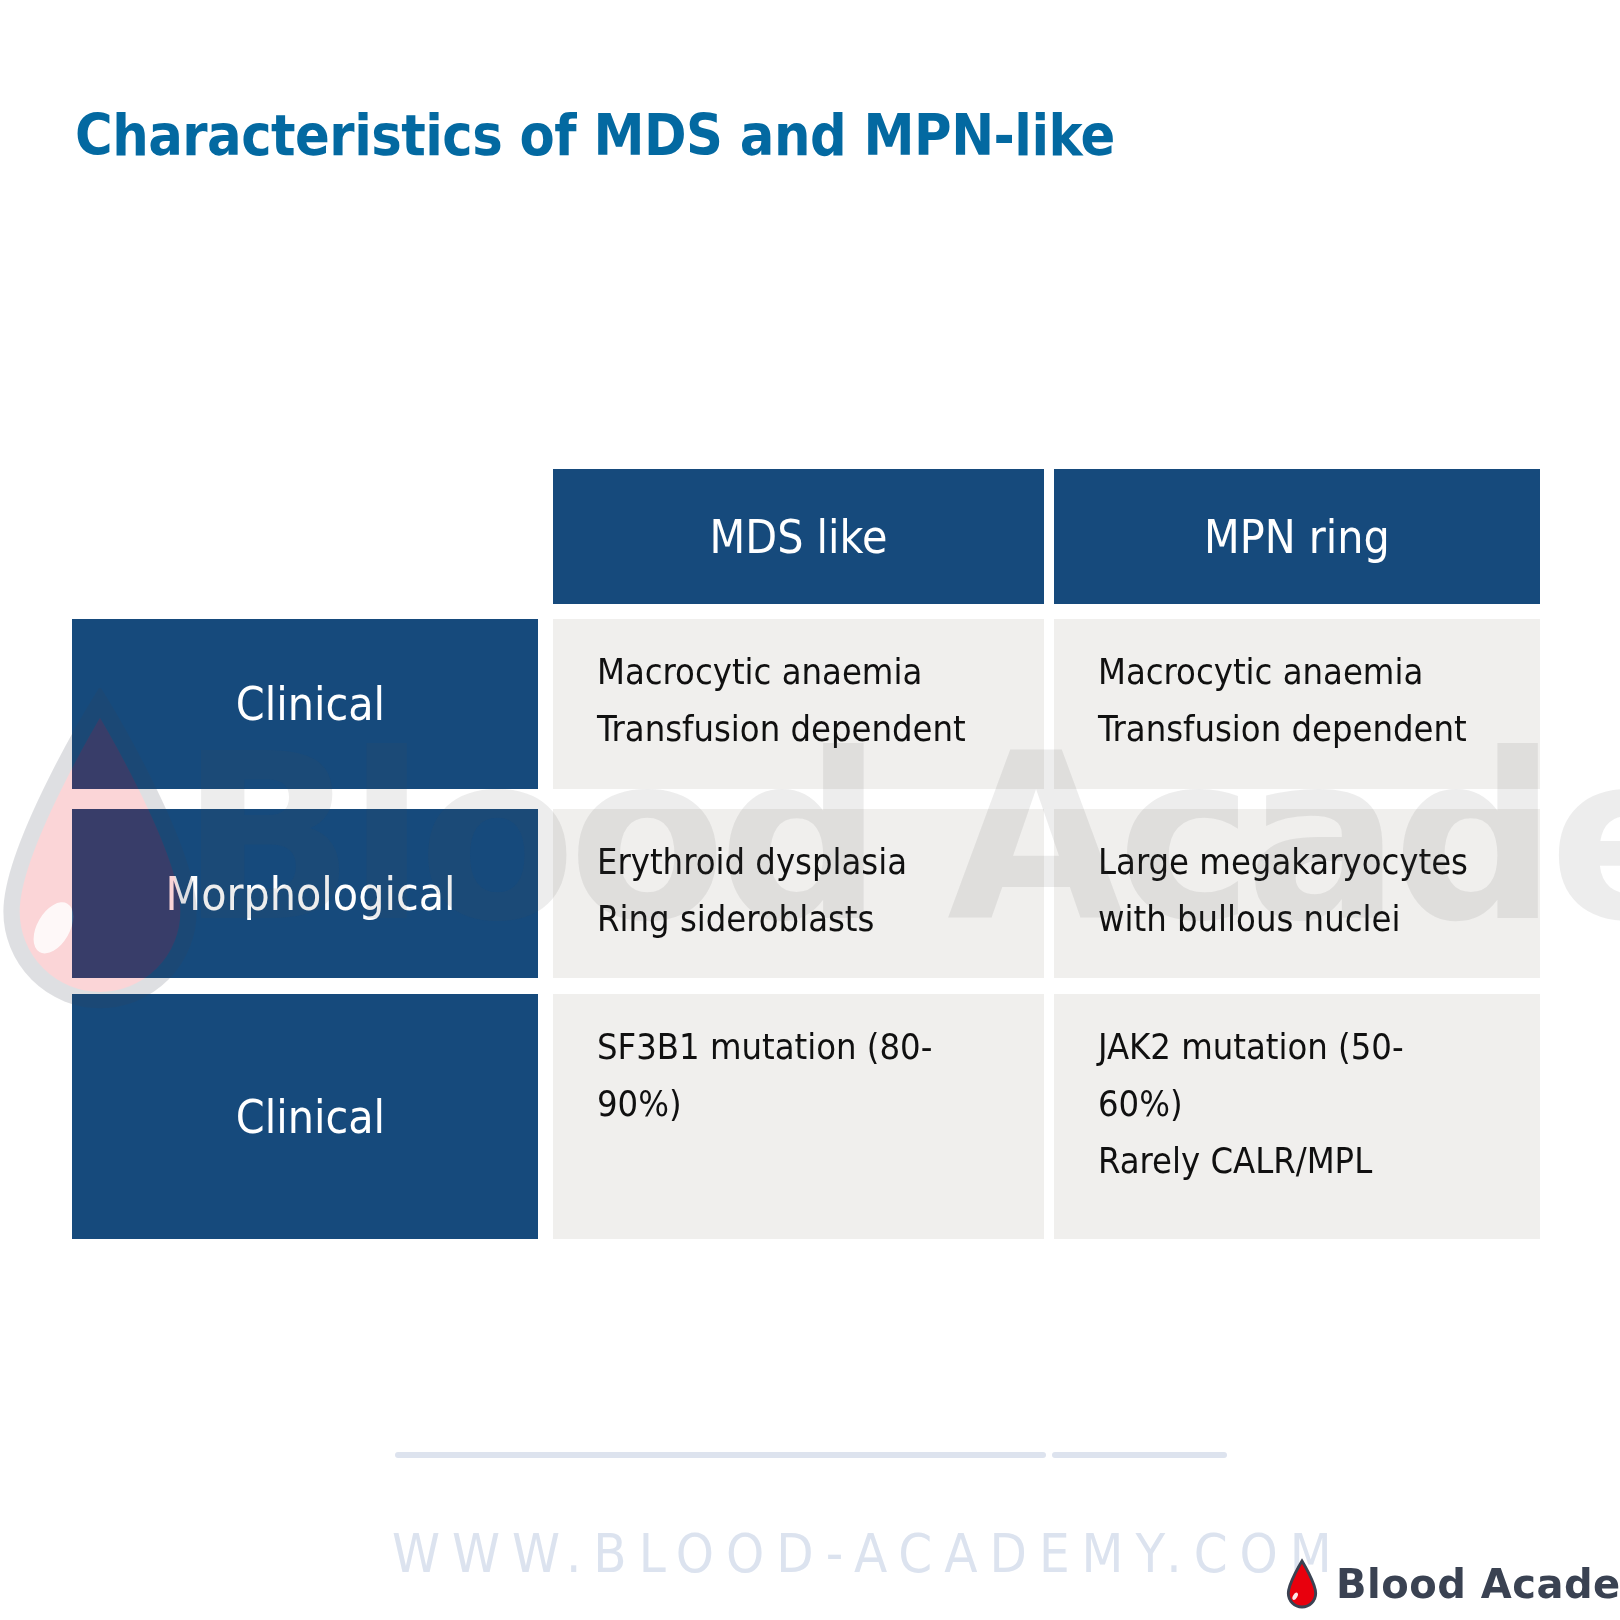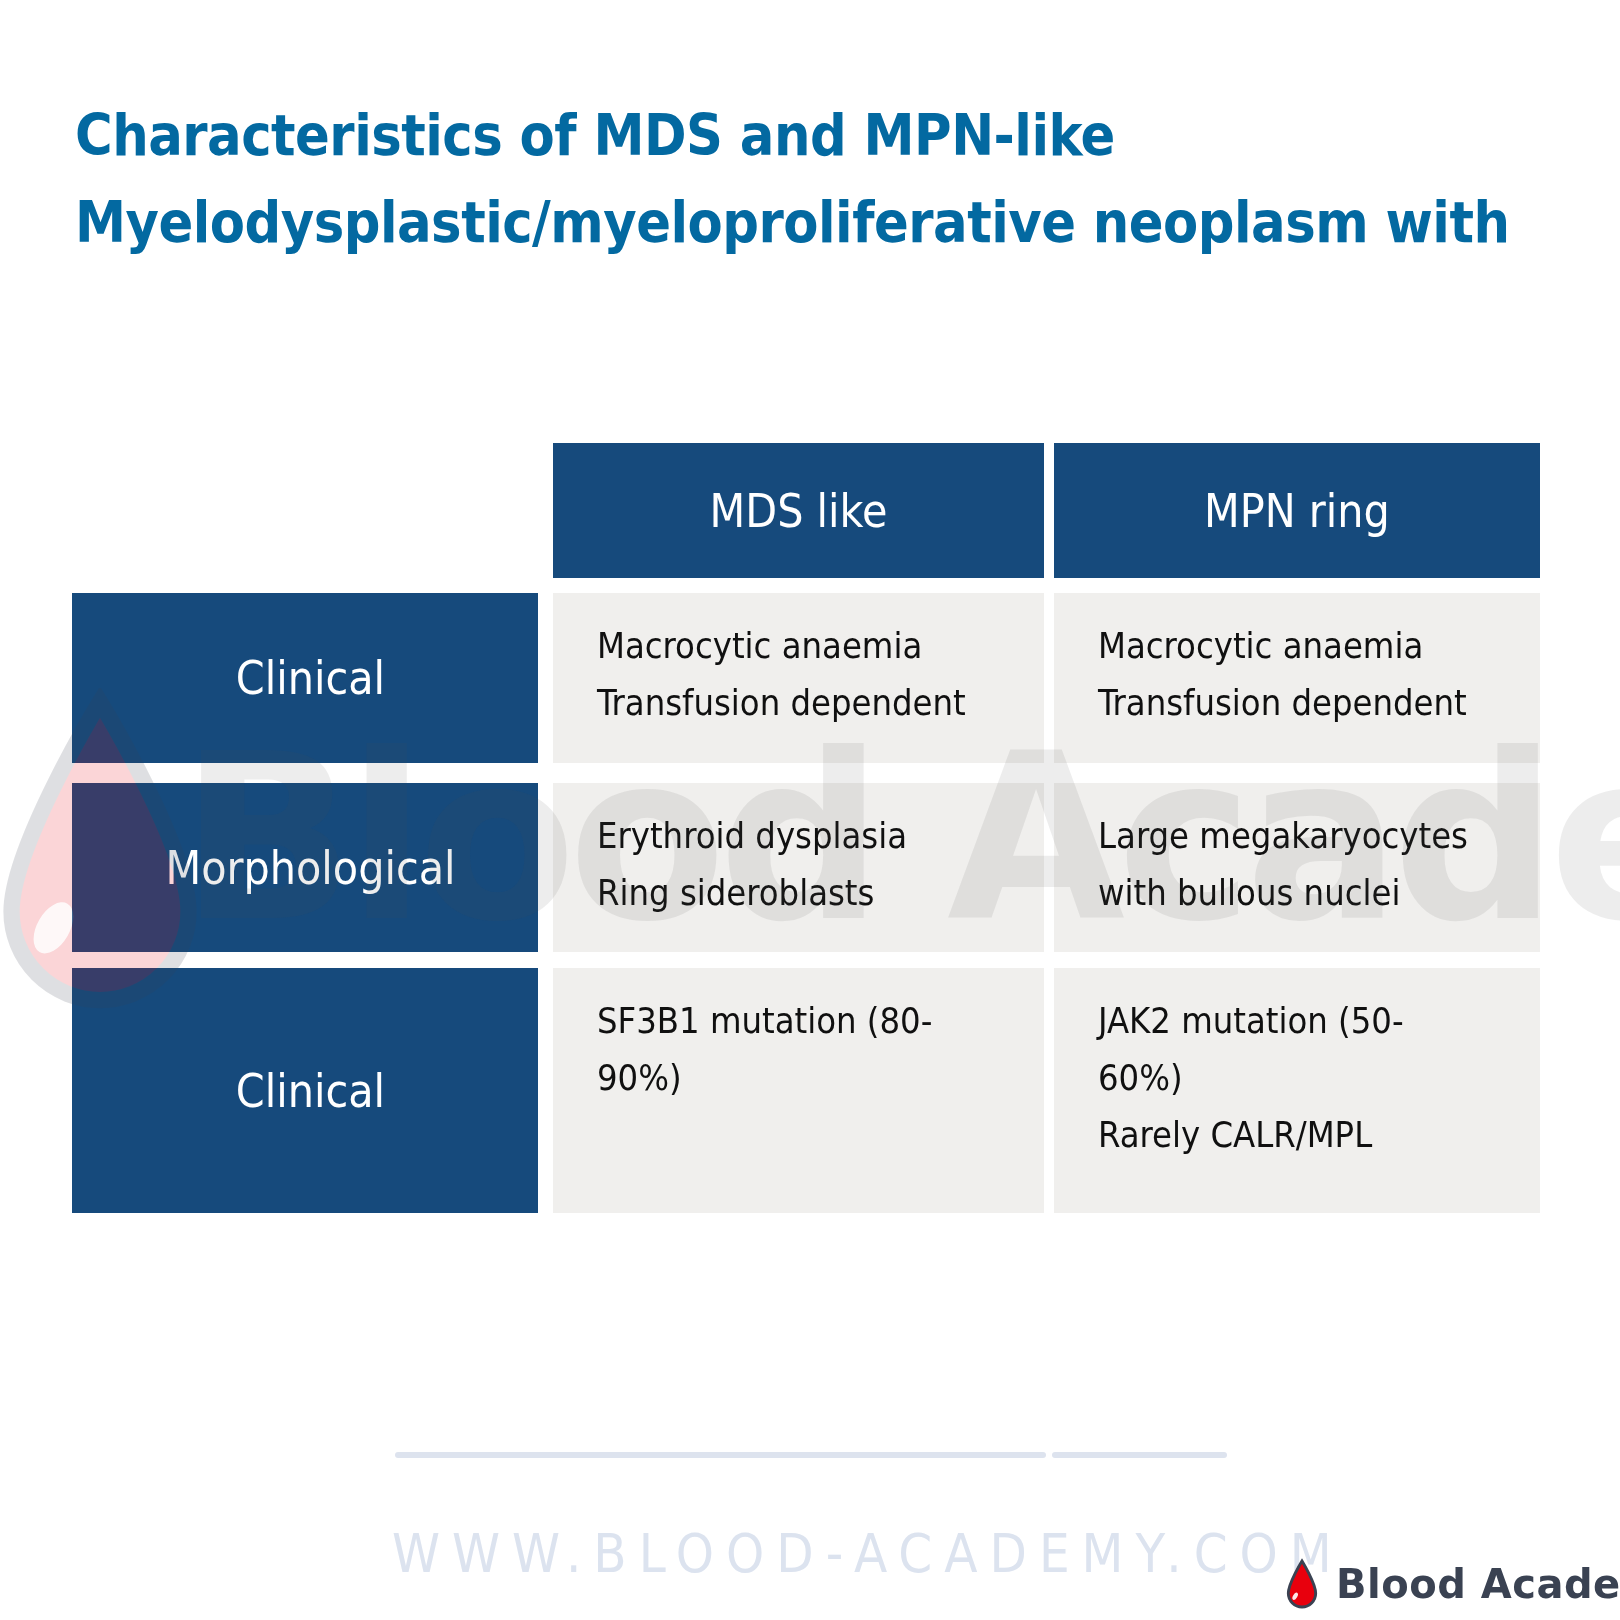--- a/index.html
+++ b/index.html
@@ -12,21 +12,21 @@
   }
   
   .title{
     position:absolute;left:75px;top:92px;width:1480px;
     font-size:57px;line-height:87px;font-weight:800;
     font-stretch:condensed;letter-spacing:-0.5px;
     color:#0369a1;z-index:2;
   }
   
   .tbl{position:absolute;left:0;top:0;z-index:1;}
-  .box{position:absolute;box-sizing:border-box;}
+  .box{position:absolute;box-sizing:border-box;margin-top:26px;}
   .hdr,.rowlabel{
     background:var(--primary-blue,#164A7C);
     color:#ffffff;
     display:flex;align-items:center;justify-content:center;
     font-size:46px;font-weight:500;font-stretch:condensed;
   }
   .cell{
     background:var(--cell-gray,#F0EFED);
     color:#101010;
     font-size:36px;line-height:57px;font-weight:500;font-stretch:condensed;
@@ -65,21 +65,20 @@
     color:var(--logo-text,#3A4252);line-height:52px;white-space:nowrap;
   }
 </style>
 </head>
 <body>
 
 <div class="canvas">
 
   <div class="title">
     <div>Characteristics of MDS and MPN-like</div>
-    <div>Myelodysplastic/myeloproliferative neoplasm with</div>
   </div>
 
   <div class="tbl">
 
     <div class="box hdr r-header c-mds">MDS like</div>
     <div class="box hdr r-header c-mpn">MPN ring</div>
 
     <div class="box rowlabel r-clinical c-label">Clinical</div>
     <div class="box cell r-clinical c-mds">Macrocytic anaemia
 Transfusion dependent</div>

